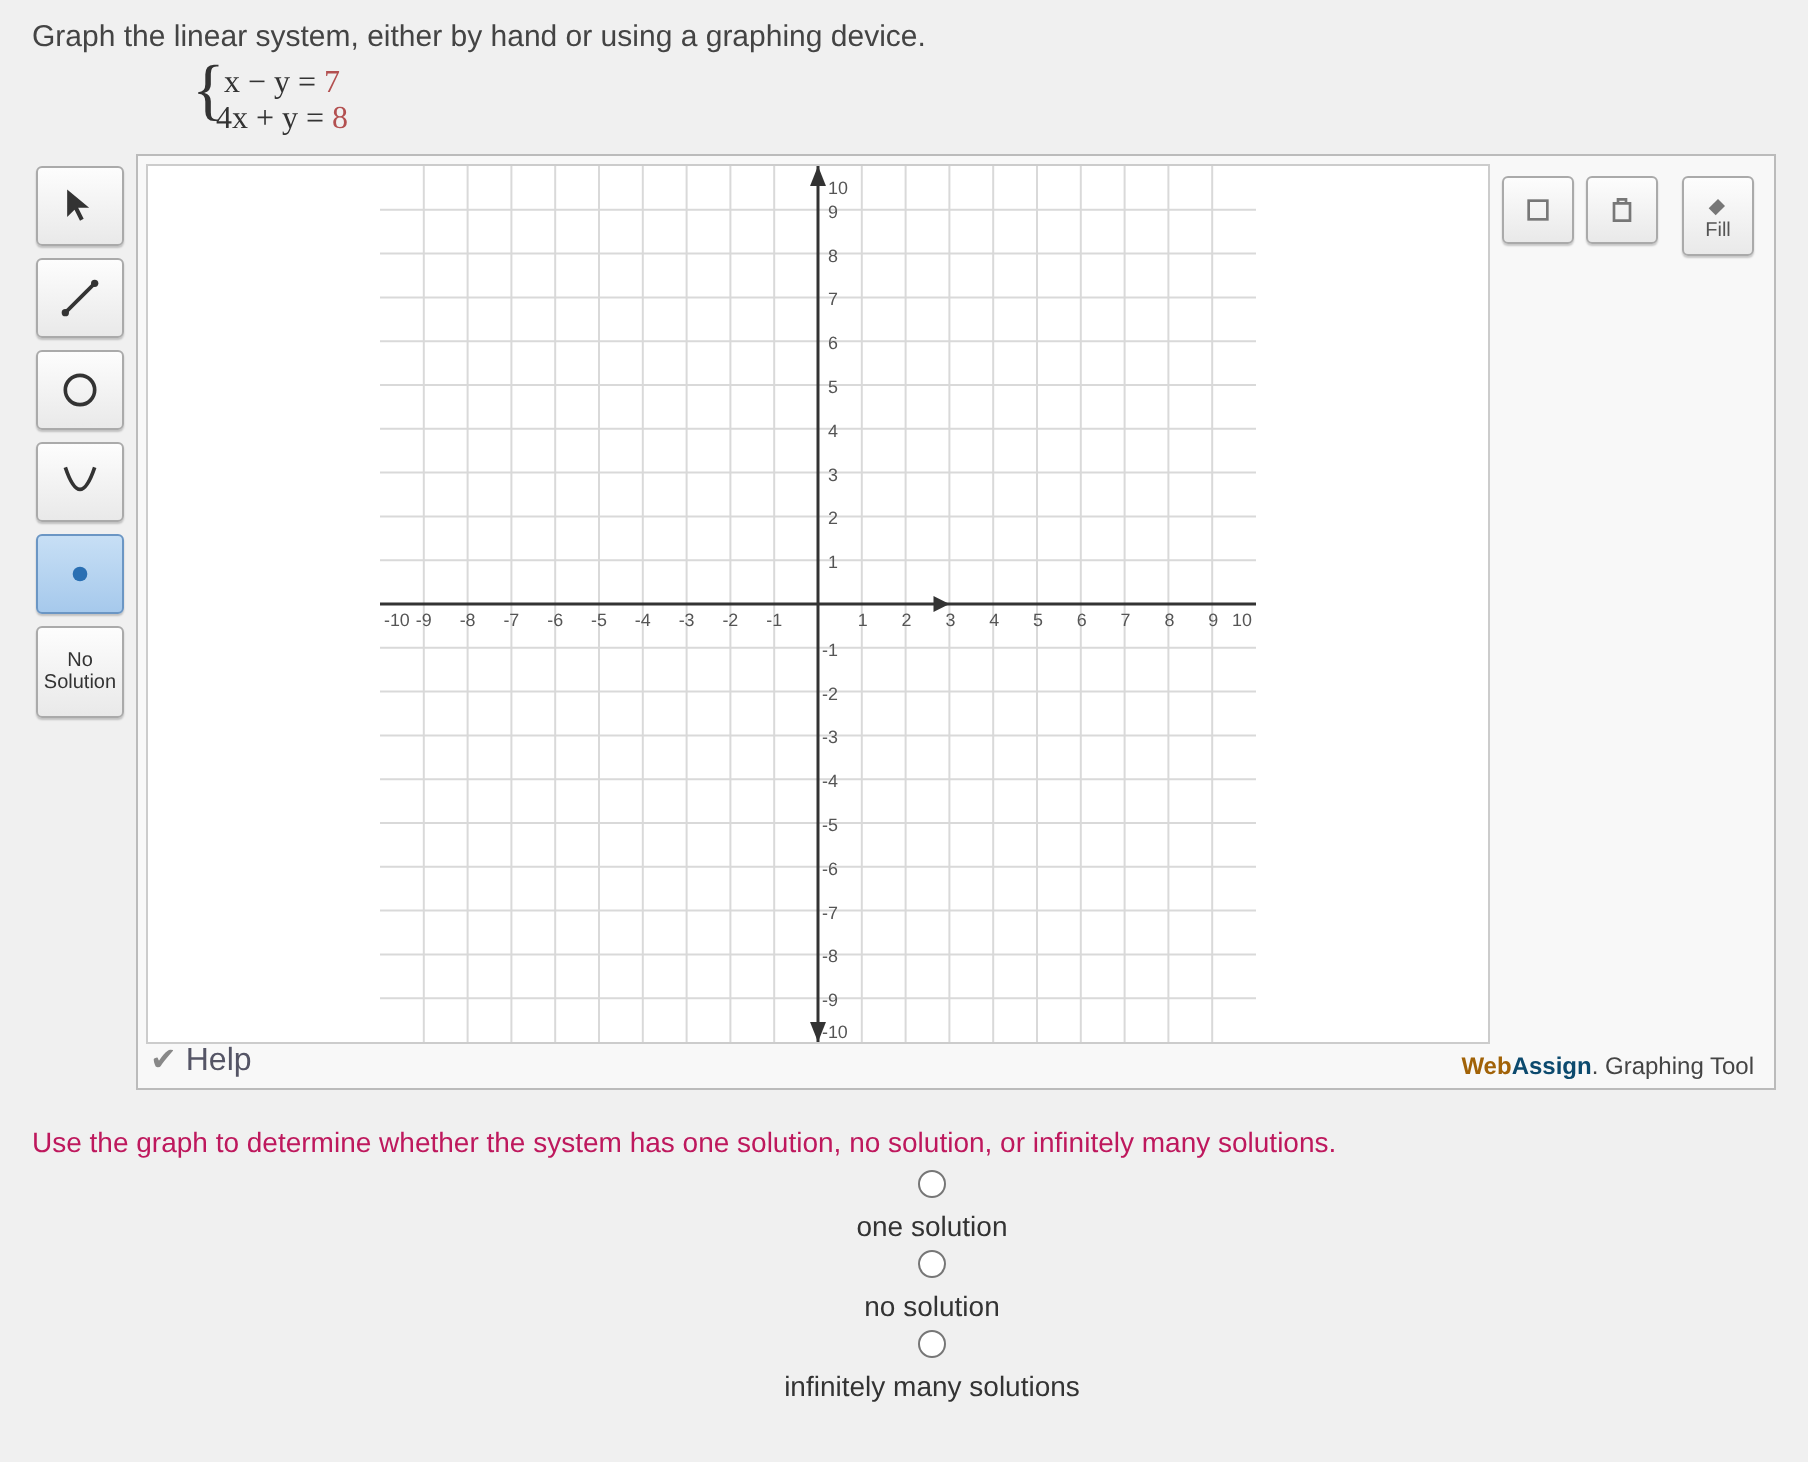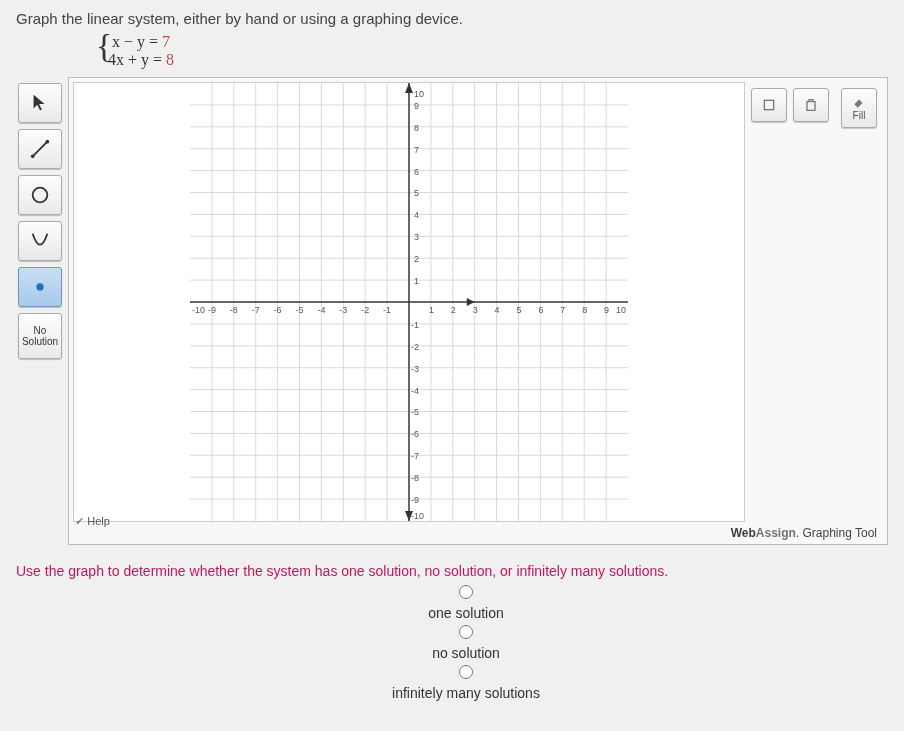--- a/index.html
+++ b/index.html
@@ -28,23 +28,23 @@
       box-shadow: 0 1px 1px rgba(0,0,0,.2); cursor: pointer; font-size: 12px; color:#333;
     }
     .tool-btn.selected { background: linear-gradient(#c7dff5,#a6c9ec); border-color:#6b96c4; }
     .tool-btn.tall { height: 46px; font-size: 10px; line-height: 1.1; text-align:center; flex-direction: column; }
     .tool-btn svg { width:22px; height:22px; }
     
     .graph-box { flex:1; border:1px solid #bbb; background:#f8f8f8; position:relative; padding:4px; }
     .graph-inner { background:#fff; border:1px solid #ccc; position:relative; width:100%; height:440px; }
     .grid-svg { width:100%; height:100%; display:block; }
     .brand { text-align:right; font-size:12px; color:#444; padding:4px 6px 0 0; }
-    .brand b { color:#404040; }
-    .brand .assign { color:#737373; font-weight:bold; }
-    .help-link { position:absolute; left:6px; bottom:16px; font-size:11px; color:#556; }
+    .brand b { color:#a16207; }
+    .brand .assign { color:#0c4a6e; font-weight:bold; }
+    .help-link { position:absolute; left:6px; bottom:4px; font-size:16px; color:#556; }
     .help-link::before { content:"✔ "; color:#888; }
     
     .side-tools { display:flex; flex-direction:row; gap:6px; padding:6px; }
     .side-btn { width:36px; height:34px; border:1px solid #aaa; background:linear-gradient(#fdfdfd,#e9e9e9); border-radius:3px; display:flex; align-items:center; justify-content:center; font-size:11px; cursor:pointer; box-shadow:0 1px 1px rgba(0,0,0,.2); color:#555;}
     .side-btn.labeled { height:40px; flex-direction:column; font-size:10px; }
     
     .panel { border:1px solid #bbb; background:#f4f4f4; box-shadow:inset 0 1px 0 #fff; margin-bottom:6px; }
     .panel-header { font-weight:bold; font-size:14px; padding:8px 10px; border-bottom:1px solid #ccc; background:linear-gradient(#f9f9f9,#ececec); position:relative; }
     .panel-header .lock { position:absolute; right:8px; top:8px; font-size:12px; color:#777; }
     .panel-body { padding:10px; font-size:12px; color:#555; line-height:1.4; }

